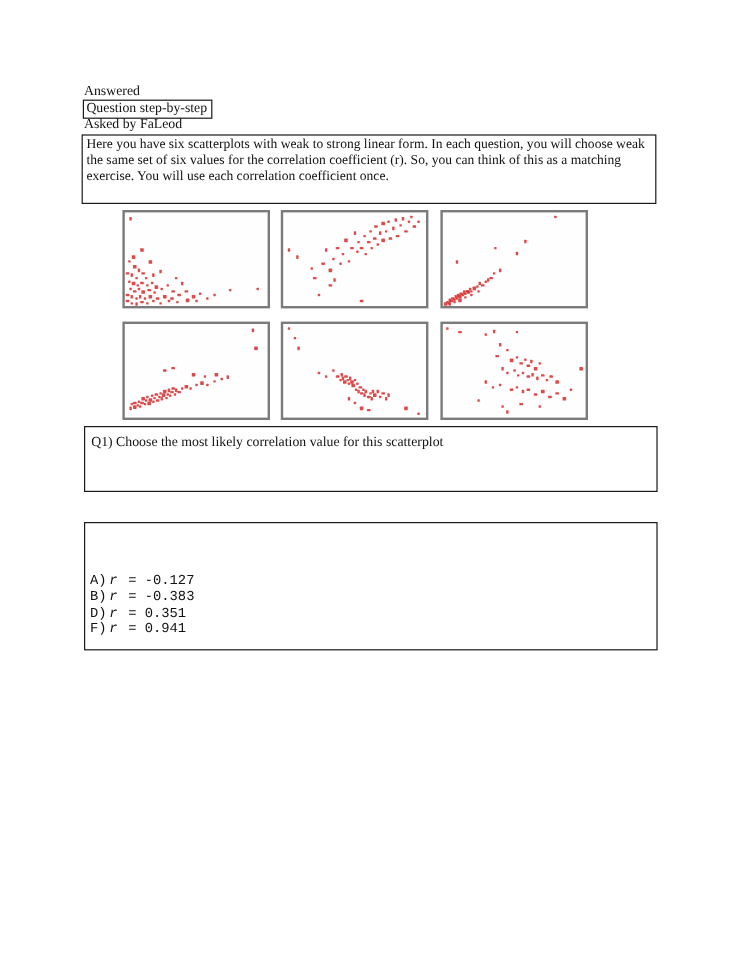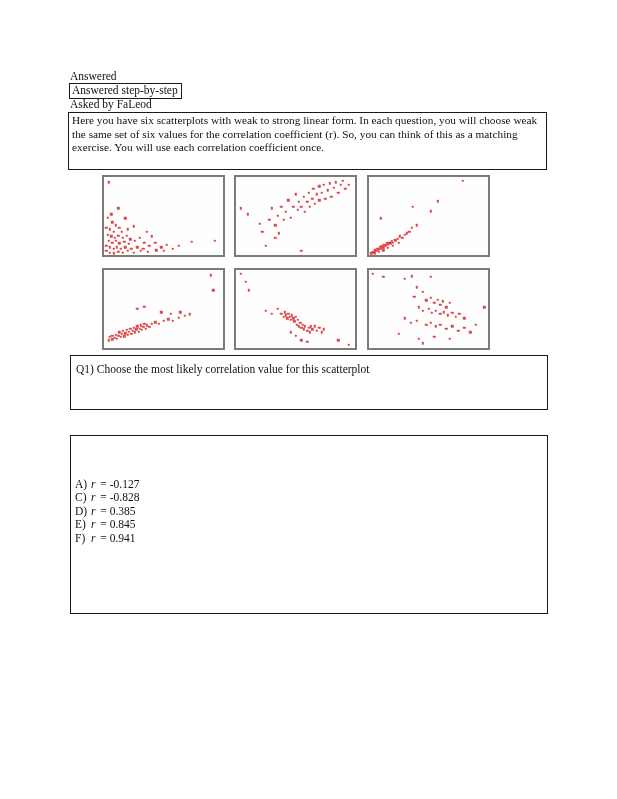--- a/index.html
+++ b/index.html
@@ -36,32 +36,32 @@
   #plot-3{left:102px;top:268px;}
   #plot-4{left:234px;top:268px;}
   #plot-5{left:367px;top:268px;}
   
   #q1-box{
     left:70px;top:355px;width:478px;height:55px;border:1.5px solid #1a1a1a;box-sizing:border-box;
   }
   #q1-text{font-size:11.5px;padding:7px 0 0 5px;white-space:nowrap;}
   
   #answer-box{
-    left:70px;top:435px;width:478px;height:179px;border:1.5px solid #1a1a1a;box-sizing:border-box;
+    left:70px;top:435px;width:478px;height:107px;border:1.5px solid #1a1a1a;box-sizing:border-box;font-family:Liberation Mono, monospace;
   }
   #answer-lines{padding:42px 6px 0 4px;font-size:11.5px;line-height:13.4px;}
   .opt-line .letter{display:inline-block;min-width:16px;}
   .opt-line .rsym{font-style:italic;padding-right:2px;}
   .feedback{margin:0;}
 </style>
 </head>
 <body>
 
 <div class="abs txt" id="question-label">Answered</div>
-<div class="abs txt" id="answered-badge">Answered step-by-step</div>
+<div class="abs txt" id="answered-badge">Question step-by-step</div>
 <div class="abs txt" id="asked-by">Asked by FaLeod</div>
 
 <div class="abs" id="instructions-box">
   <div id="instructions-text">Here you have six scatterplots with weak to strong linear form. In each question, you will choose weak the same set of six values for the correlation coefficient (r). So, you can think of this as a matching exercise. You will use each correlation coefficient once.</div>
 </div>
 
 <div>
   <div class="plot" id="plot-0">
       <div class="dot" style="left: 4%; top: 7%; background: rgb(214, 43, 43);"></div>
       <div class="dot" style="left: 12%; top: 40%; background: rgb(214, 43, 43);"></div>
@@ -359,18 +359,17 @@
     </div>
 </div>
 
 <div class="abs" id="q1-box">
   <div id="q1-text">Q1) Choose the most likely correlation value for this scatterplot</div>
 </div>
 
 <div class="abs" id="answer-box">
   <div id="answer-lines">
       <div class="opt-line"><span class="letter">A)</span><span class="rsym">r</span><span> = -0.127</span></div>
-      <div class="opt-line"><span class="letter">C)</span><span class="rsym">r</span><span> = -0.828</span></div>
-      <div class="opt-line"><span class="letter">D)</span><span class="rsym">r</span><span> = 0.385</span></div>
-      <div class="opt-line"><span class="letter">E)</span><span class="rsym">r</span><span> = 0.845</span></div>
+      <div class="opt-line"><span class="letter">B)</span><span class="rsym">r</span><span> = -0.383</span></div>
+      <div class="opt-line"><span class="letter">D)</span><span class="rsym">r</span><span> = 0.351</span></div>
       <div class="opt-line"><span class="letter">F)</span><span class="rsym">r</span><span> = 0.941</span></div>
     </div>
 </div>
 
 </body></html>

